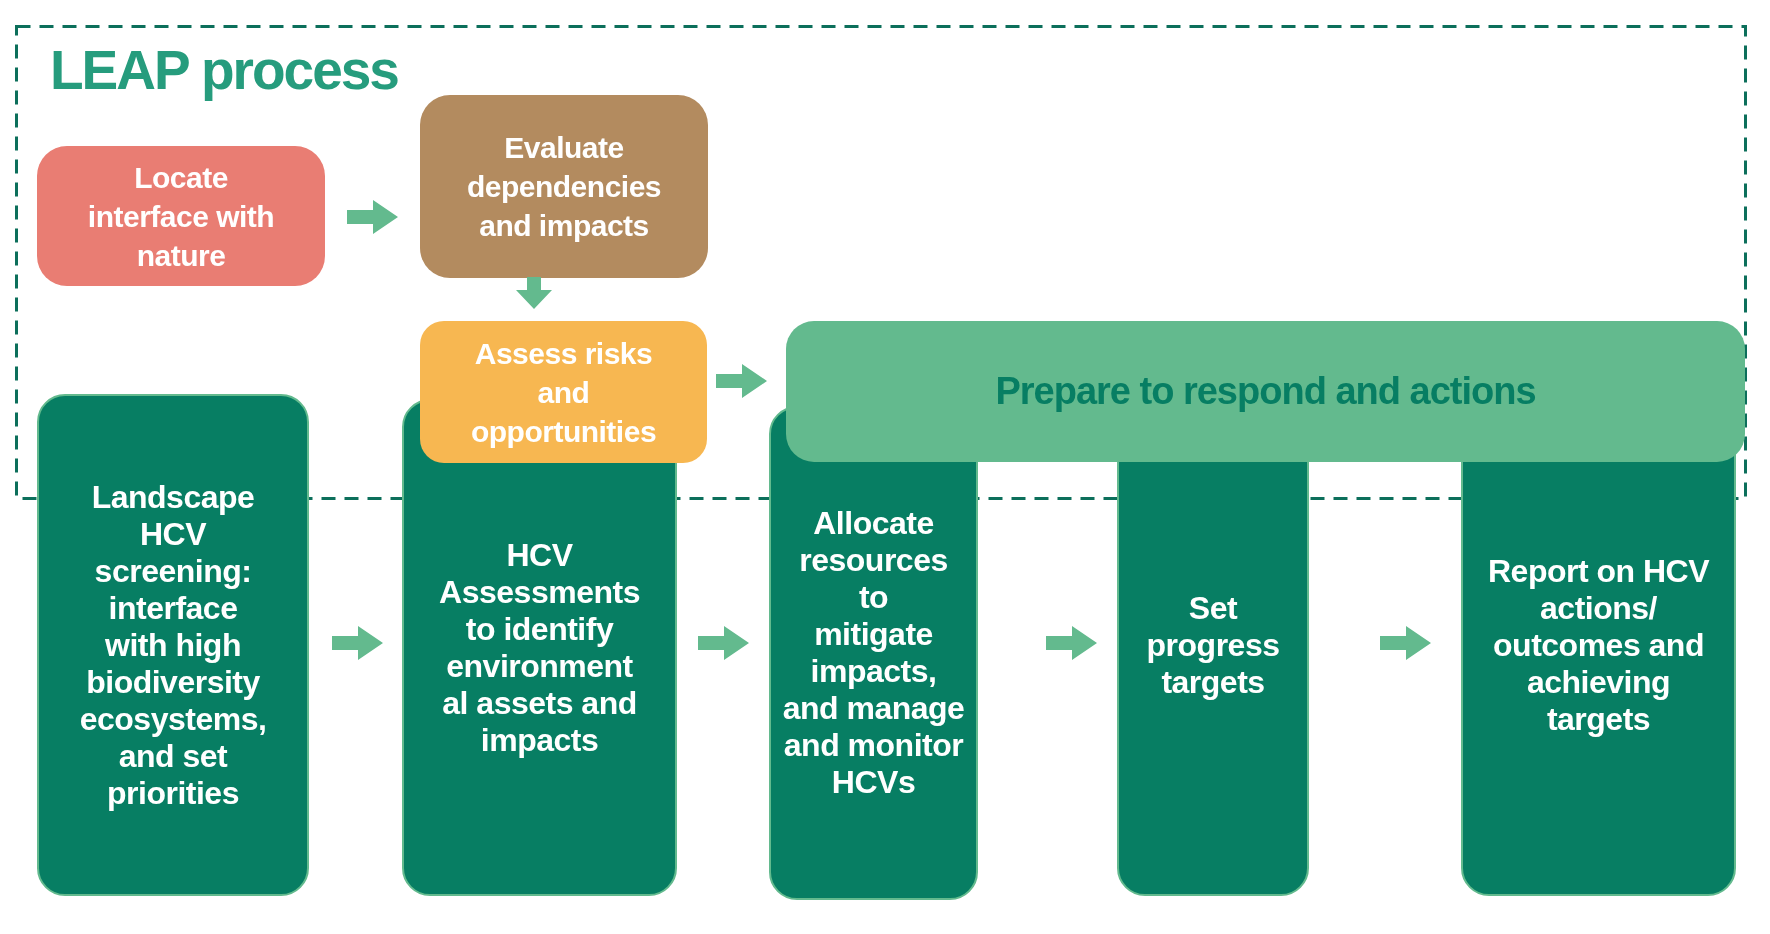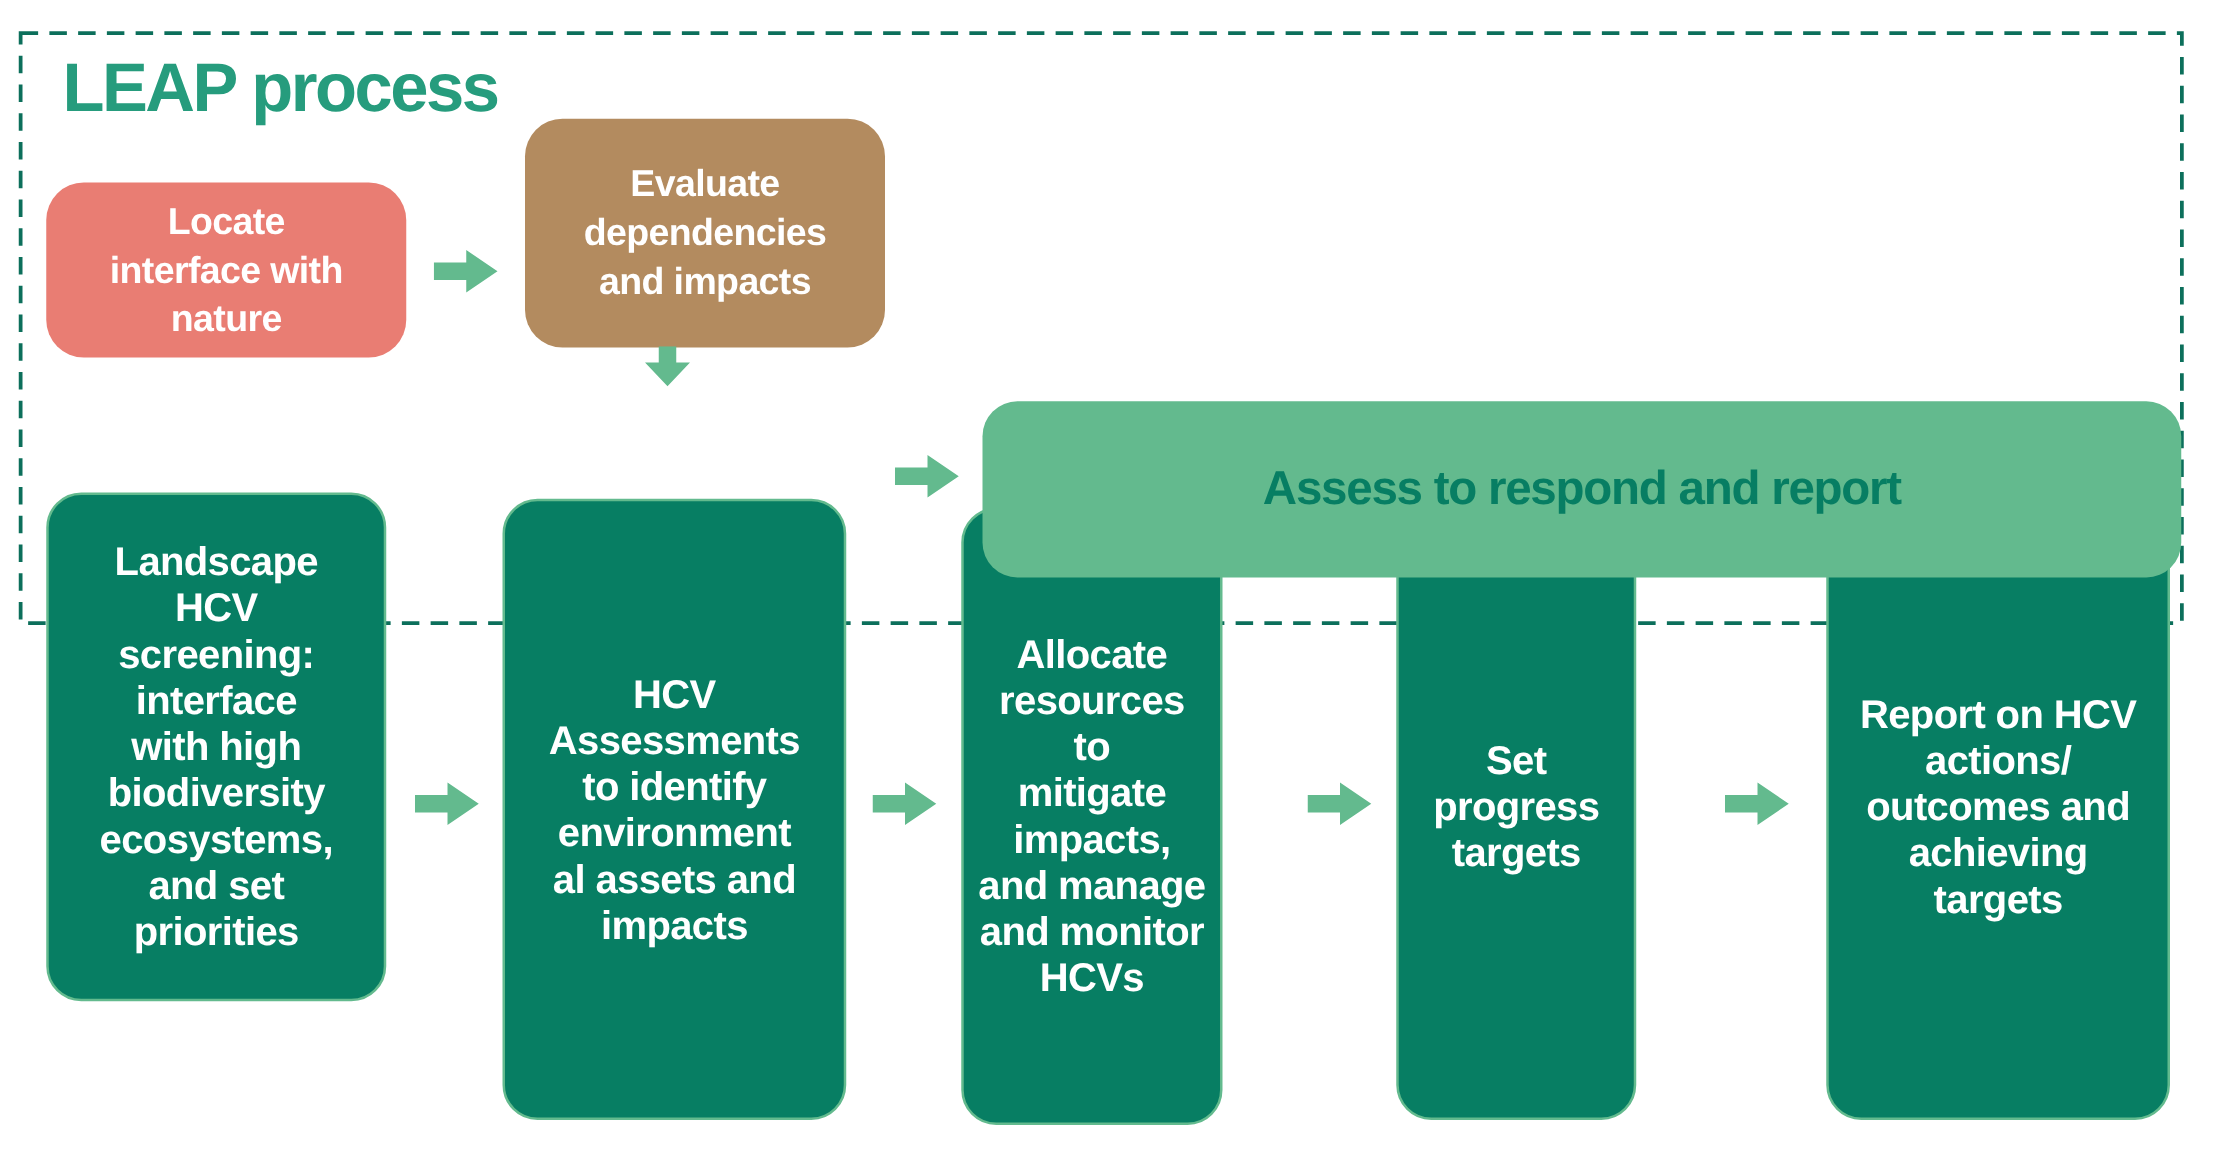--- a/index.html
+++ b/index.html
@@ -57,30 +57,33 @@
   <div class="box step brown" style="left:420px;top:95px;width:288px;height:183px;">Evaluate
 dependencies
 and impacts</div>
 
   <div class="arrow" style="left:515px;top:277px;">
     <svg width="38" height="33">
         <polygon points="12,0 26,0 26,13 37,13 19,32 1,13 12,13" fill="#63ba8e"></polygon>
       </svg>
   </div>
 
+  <div class="box step yellow" style="left:420px;top:321px;width:287px;height:142px;">Assess risks
+and
+opportunities</div>
 
   <div class="arrow" style="left:716px;top:362px;">
     <svg width="52" height="38">
         <polygon points="0,12 26,12 26,2 51,19 26,36 26,26 0,26" fill="#63ba8e"></polygon>
       </svg>
   </div>
 
-  <div class="box prepare" style="left:786px;top:321px;width:959px;height:141px;">Assess to respond and report</div>
+  <div class="box prepare" style="left:786px;top:321px;width:959px;height:141px;">Prepare to respond and actions</div>
 
-  <div class="box dark z3" style="left:37px;top:394px;width:272px;height:407px;">Landscape
+  <div class="box dark z3" style="left:37px;top:394px;width:272px;height:502px;">Landscape
 HCV
 screening:
 interface
 with high
 biodiversity
 ecosystems,
 and set
 priorities</div>
 
   <div class="arrow" style="left:332px;top:624px;">

